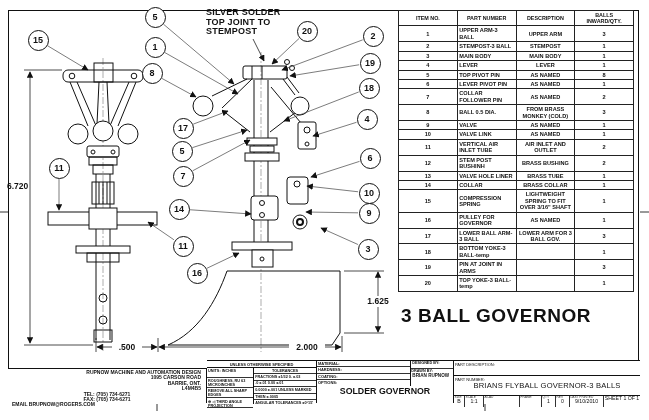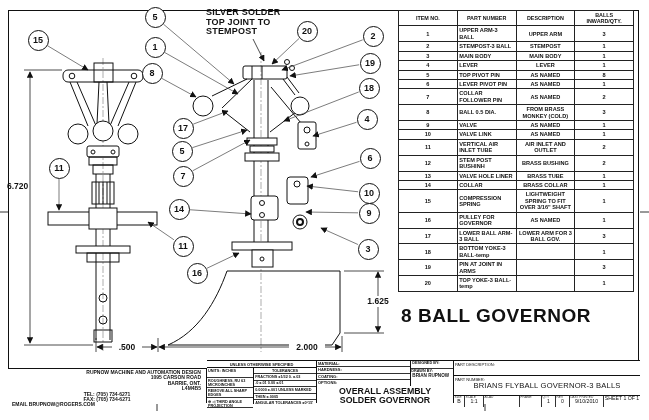--- a/index.html
+++ b/index.html
@@ -358,21 +358,21 @@
           <tr>
             <td class="c0">20</td>
             <td class="c1">TOP YOKE-3 BALL-temp</td>
             <td class="c2"></td>
             <td class="c3">1</td>
           </tr>
         </tbody>
     </table>
   </div>
 
-  <div class="big-title">8 BALL GOVERNOR</div>
+  <div class="big-title">3 BALL GOVERNOR</div>
 
   <div class="tb tb-company">
     <div class="r">RUPNOW MACHINE AND AUTOMATION DESIGN</div>
     <div class="r">1095 CARSON ROAD</div>
     <div class="r">BARRIE, ONT.</div>
     <div class="r">L4M4B5</div>
     <div class="c">TEL: (705) 734-6271</div>
     <div class="c">FAX: (705) 734-6271</div>
     <div class="l">EMAIL BRUPNOW@ROGERS.COM</div>
   </div>
@@ -405,21 +405,20 @@
         <div>COATING:</div>
         <div>OPTIONS:</div>
       </div>
       <div class="sign-col">
         <div class="row1">DESIGNED BY:</div>
         <div>DRAWN BY:</div>
         <div class="drawn-value">BRIAN RUPNOW</div>
       </div>
     </div>
     <div class="assembly-title">
-      <div>OVERALL ASSEMBLY</div>
       <div>SOLDER GOVERNOR</div>
     </div>
   </div>
 
   <div class="tb tb-right">
     <div class="pdesc-row">
       <span>PART DESCRIPTION:</span>
     </div>
     <div class="pnum-row">
       <span>PART NUMBER:</span>

